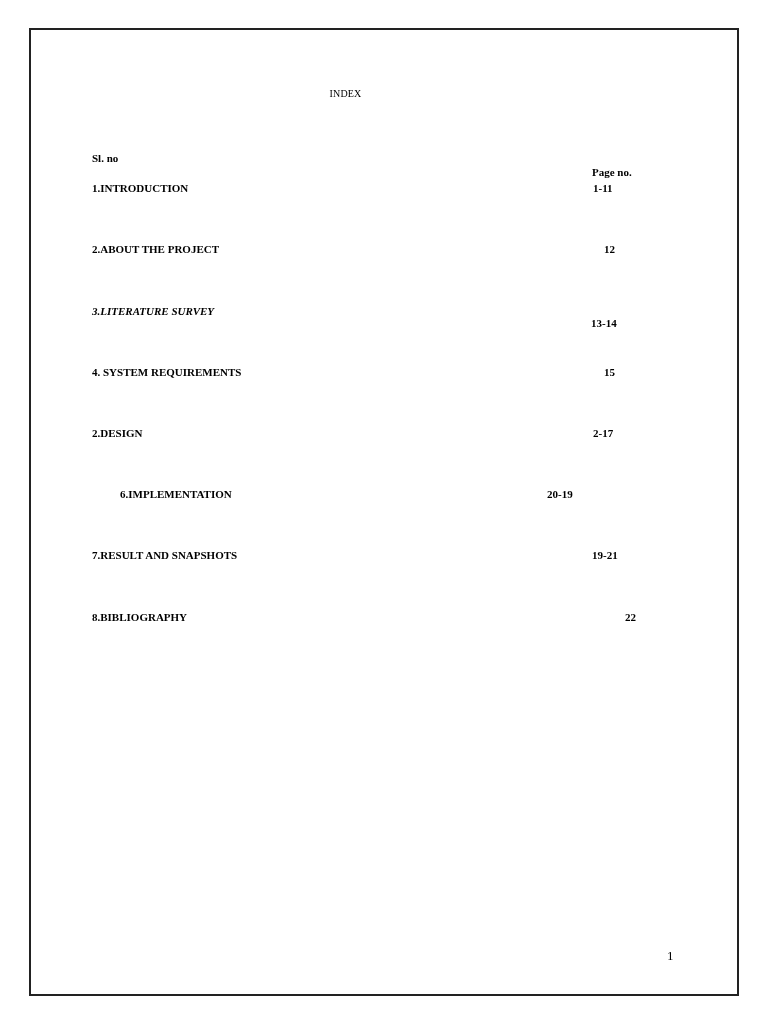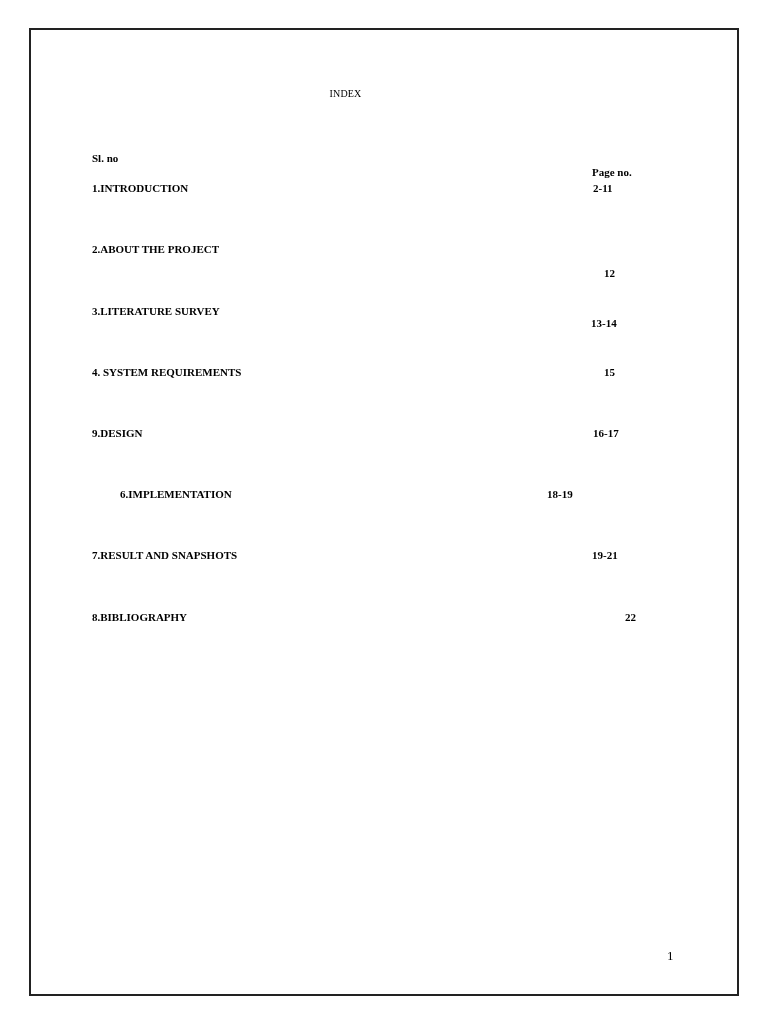--- a/index.html
+++ b/index.html
@@ -20,41 +20,41 @@
 <div class="page-border"></div>
 
 <div class="title">INDEX</div>
 
 <div class="hdr hdr-left">Sl. no</div>
 <div class="hdr hdr-right">Page no.</div>
 
 <div>
   <div>
     <span class="entry-label" style="left:92px; top:182px;">1.INTRODUCTION</span>
-    <span class="entry-page" style="left:593px; top:182px;">2-11</span>
+    <span class="entry-page" style="left:593px; top:182px;">1-11</span>
   </div>
   <div>
     <span class="entry-label" style="left:92px; top:243px;">2.ABOUT THE PROJECT</span>
-    <span class="entry-page" style="left:604px; top:243px;margin-top:24px;">12</span>
+    <span class="entry-page" style="left:604px; top:243px;">12</span>
   </div>
   <div>
-    <span class="entry-label" style="left:92px; top:305px;">3.LITERATURE SURVEY</span>
+    <span class="entry-label" style="left:92px; top:305px;font-style:italic;">3.LITERATURE SURVEY</span>
     <span class="entry-page" style="left:591px; top:317px;">13-14</span>
   </div>
   <div>
     <span class="entry-label" style="left:92px; top:366px;">4. SYSTEM REQUIREMENTS</span>
     <span class="entry-page" style="left:604px; top:366px;">15</span>
   </div>
   <div>
-    <span class="entry-label" style="left:92px; top:427px;">9.DESIGN</span>
-    <span class="entry-page" style="left:593px; top:427px;">16-17</span>
+    <span class="entry-label" style="left:92px; top:427px;">2.DESIGN</span>
+    <span class="entry-page" style="left:593px; top:427px;">2-17</span>
   </div>
   <div>
     <span class="entry-label" style="left:92px; top:488px;margin-left:28px;">6.IMPLEMENTATION</span>
-    <span class="entry-page" style="left:547px; top:488px;">18-19</span>
+    <span class="entry-page" style="left:547px; top:488px;">20-19</span>
   </div>
   <div>
     <span class="entry-label" style="left:92px; top:549px;">7.RESULT AND SNAPSHOTS</span>
     <span class="entry-page" style="left:592px; top:549px;">19-21</span>
   </div>
   <div>
     <span class="entry-label" style="left:92px; top:611px;">8.BIBLIOGRAPHY</span>
     <span class="entry-page" style="left:625px; top:611px;">22</span>
   </div>
 </div>

